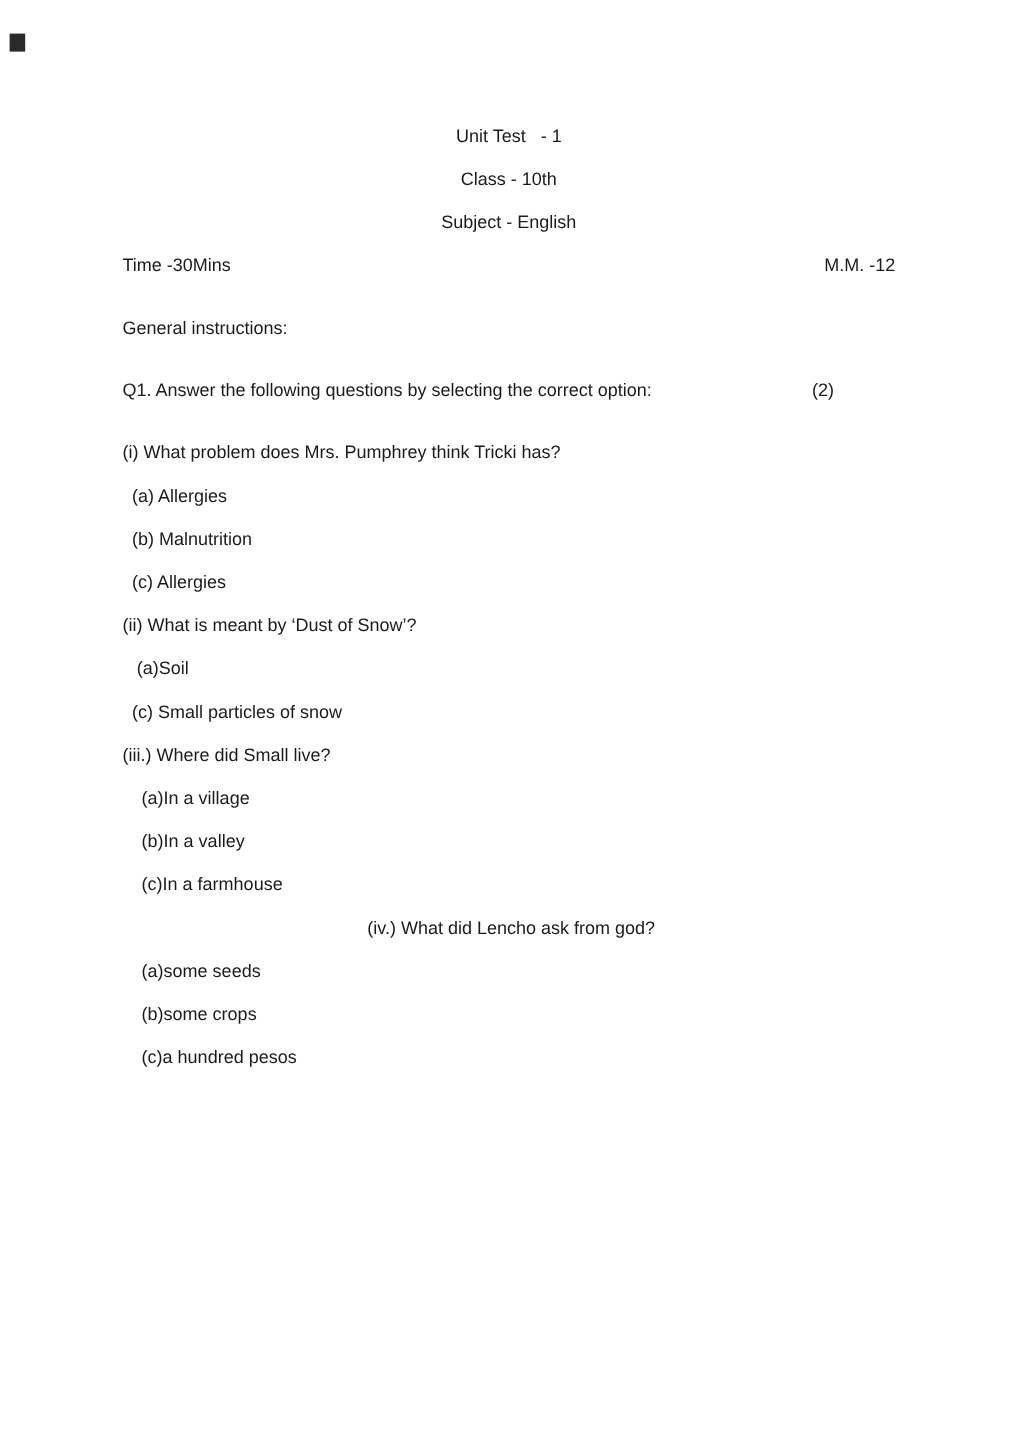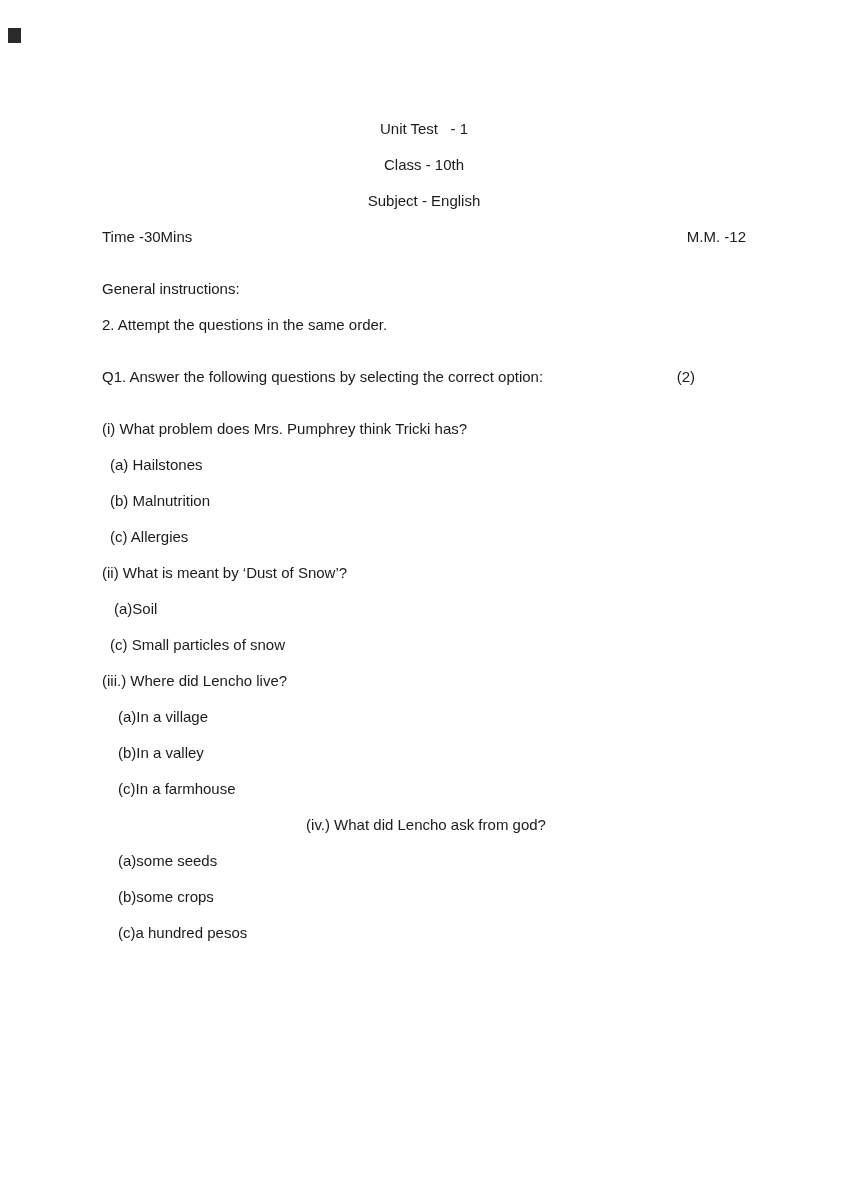--- a/index.html
+++ b/index.html
@@ -21,21 +21,21 @@
     left: 8px;
     top: 28px;
     width: 13px;
     height: 15px;
     background: #2a2a2a;
   }
   .content {
     padding: 104px 102px 0 102px;
   }
   .line {
-    margin: 17px 0 20px 0;
+    margin: 2px 0 20px 0;
     font-size: 15px;
     line-height: 16px;
     white-space: pre-wrap;
   }
   .center {
     text-align: center;
   }
   .row {
     display: flex;
     justify-content: space-between;
@@ -67,37 +67,36 @@
     <p class="line center" data-bind="header.title">Unit Test   - 1</p>
     <p class="line center" data-bind="header.class_line">Class - 10th</p>
     <p class="line center" data-bind="header.subject_line">Subject - English</p>
 
     <div class="line row">
       <span data-bind="header.time">Time -30Mins</span>
       <span data-bind="header.max_marks">M.M. -12</span>
     </div>
 
     <p class="line gap-before" data-bind="instructions.title">General instructions:</p>
-    <p class="line" data-bind="instructions.items.1">2. Attempt the questions in the same order.</p>
 
     <div class="line q1row gap-before">
       <span data-bind="question1.text">Q1. Answer the following questions by selecting the correct option:</span>
       <span class="q-marks" data-bind="question1.marks">(2)</span>
     </div>
 
     <p class="line gap-before" data-bind="question1.subquestions.0.text">(i) What problem does Mrs. Pumphrey think Tricki has?</p>
-    <p class="line ind-8" data-bind="question1.subquestions.0.options.0">(a) Hailstones</p>
+    <p class="line ind-8" data-bind="question1.subquestions.0.options.0">(a) Allergies</p>
     <p class="line ind-8" data-bind="question1.subquestions.0.options.1">(b) Malnutrition</p>
     <p class="line ind-8" data-bind="question1.subquestions.0.options.2">(c) Allergies</p>
 
     <p class="line" data-bind="question1.subquestions.1.text">(ii) What is meant by ‘Dust of Snow’?</p>
     <p class="line ind-12" data-bind="question1.subquestions.1.options.0">(a)Soil</p>
     <p class="line ind-8" data-bind="question1.subquestions.1.options.2">(c) Small particles of snow</p>
 
-    <p class="line" data-bind="question1.subquestions.2.text">(iii.) Where did Lencho live?</p>
+    <p class="line" data-bind="question1.subquestions.2.text">(iii.) Where did Small live?</p>
     <p class="line ind-16" data-bind="question1.subquestions.2.options.0">(a)In a village</p>
     <p class="line ind-16" data-bind="question1.subquestions.2.options.1">(b)In a valley</p>
     <p class="line ind-16" data-bind="question1.subquestions.2.options.2">(c)In a farmhouse</p>
 
     <p class="line ind-4" data-bind="question1.subquestions.3.text">(iv.) What did Lencho ask from god?</p>
     <p class="line ind-16" data-bind="question1.subquestions.3.options.0">(a)some seeds</p>
     <p class="line ind-16" data-bind="question1.subquestions.3.options.1">(b)some crops</p>
     <p class="line ind-16" data-bind="question1.subquestions.3.options.2">(c)a hundred pesos</p>
 
   </div>

